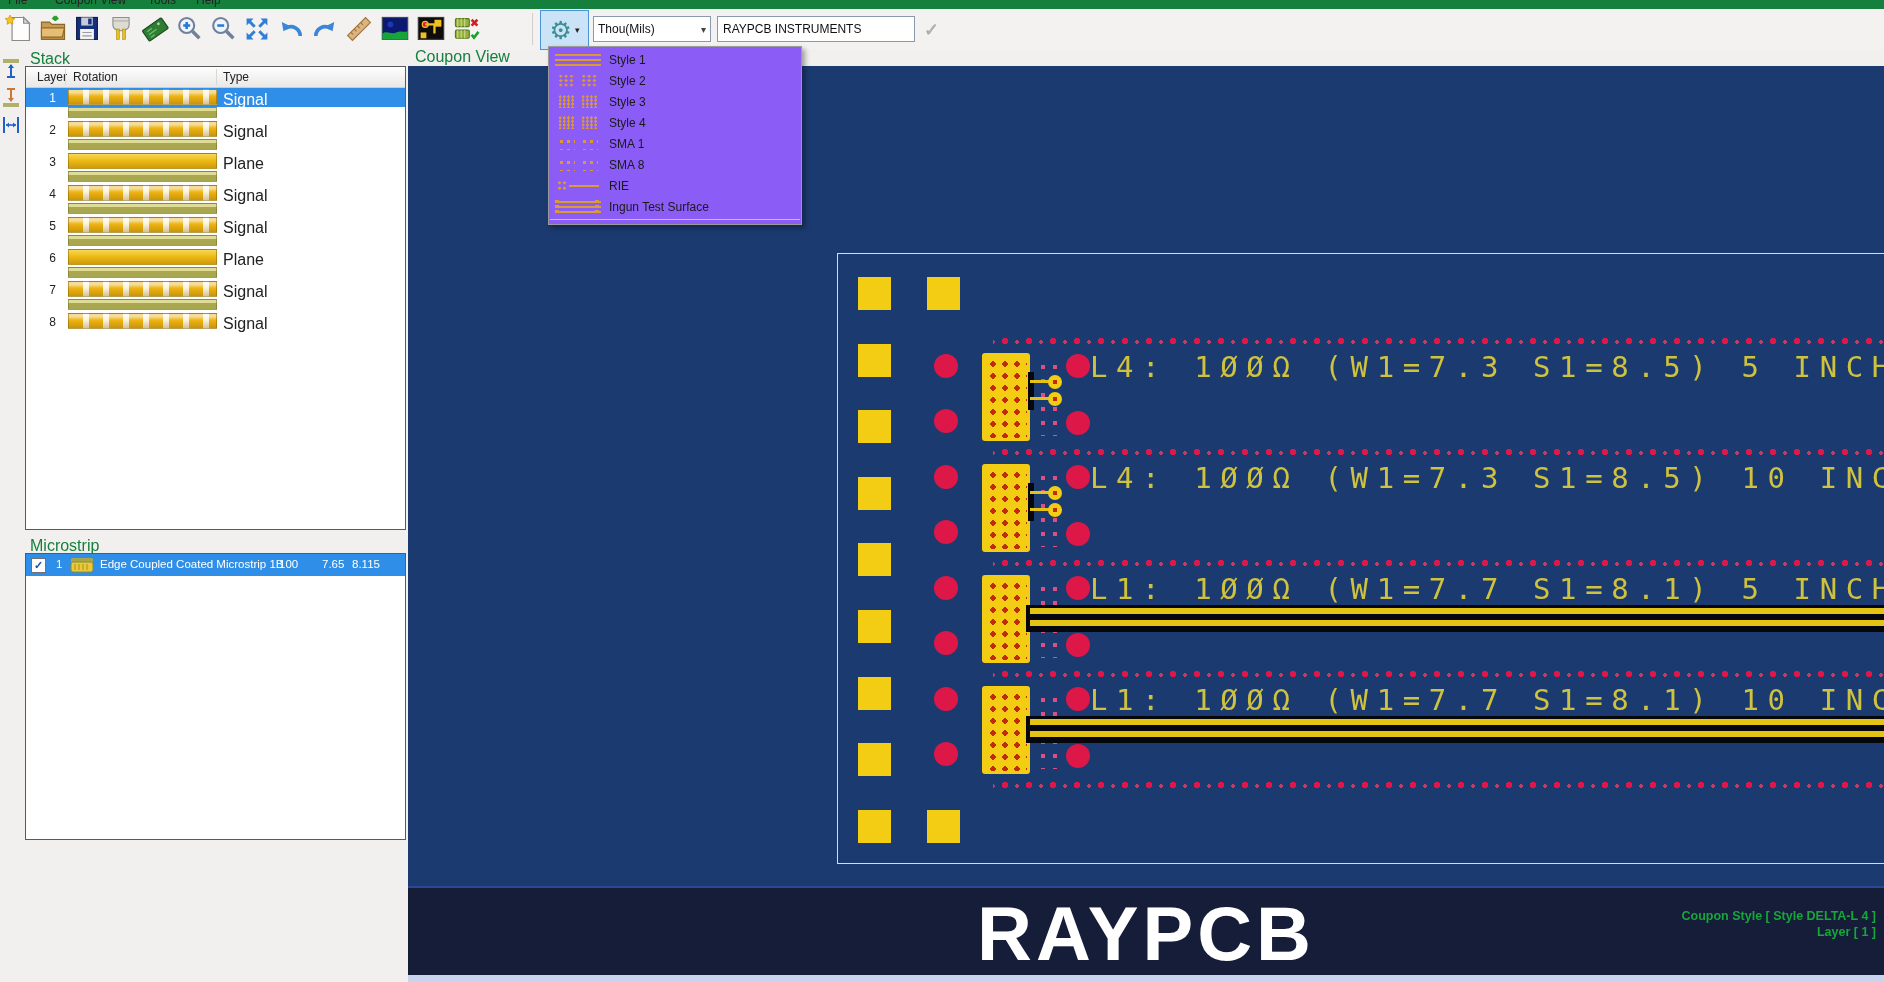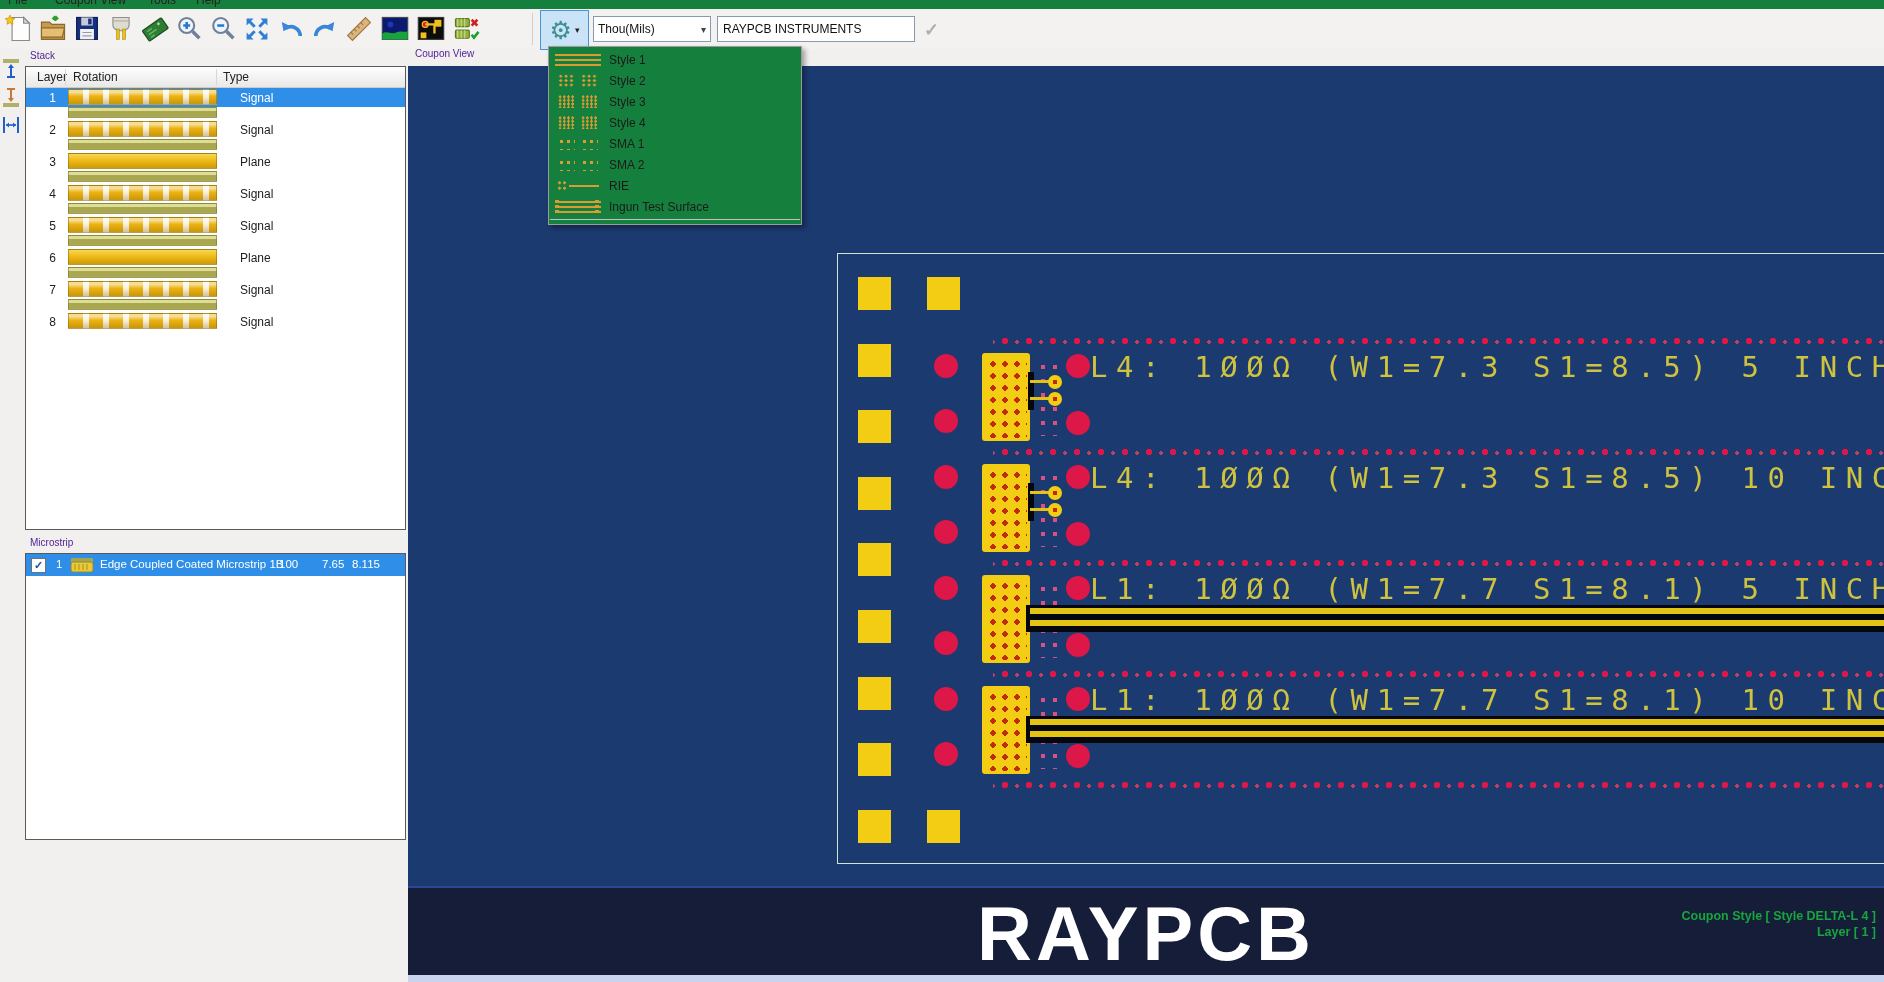--- a/index.html
+++ b/index.html
@@ -22,21 +22,21 @@
   .tsep{position:absolute;top:4px;left:532px;width:1px;height:32px;background:#d0cfce}
   #gear-btn{position:absolute;left:540px;top:1px;width:47px;height:38px;background:#cbe3f7;border:1px solid #4a93d8;display:flex;align-items:center;justify-content:center}
   #gear-btn .gear{font-size:25px;color:#3d8f96;line-height:1;font-family:"DejaVu Sans",sans-serif}
   #gear-btn .dd{font-size:9px;color:#222;margin-left:3px}
   #units-combo{position:absolute;left:593px;top:7px;width:118px;height:26px;background:#fff;border:1px solid #8a9aac;font-size:12px;color:#111;display:flex;align-items:center;padding:0 4px;box-sizing:border-box}
   #units-combo .cv{flex:1}
   #units-combo .chev{color:#444;font-size:10px}
   #title-field{position:absolute;left:717px;top:7px;width:198px;height:26px;background:#fff;border:1px solid #8a9aac;font-size:12px;color:#111;display:flex;align-items:center;padding:0 5px;box-sizing:border-box}
   #apply-check{position:absolute;left:924px;top:10px;font-size:18px;color:#aab2aa;font-weight:bold}
   
-  .seclabel{position:absolute;font-size:10px;color:#4c1d95}
+  .seclabel{position:absolute;font-size:16px;color:#15803d}
   
   #mini-toolbar{position:absolute;left:0;top:56px;width:24px}
   .mini-btn{width:22px;height:28px;border:1px solid transparent;background:transparent;padding:0;display:block}
   
   .panel{position:absolute;background:#fff;border:1px solid #5a5a5a;box-sizing:border-box}
   #stack-panel{left:25px;top:66px;width:381px;height:464px;overflow:hidden}
   #structures-panel{left:25px;top:553px;width:381px;height:287px;overflow:hidden}
   .phead{position:relative;height:20px;background:linear-gradient(#fefefe,#e9e8e7);border-bottom:1px solid #cccccc;font-size:12px;color:#222}
   .phead span{position:absolute;top:3px}
   .phead .vline{position:absolute;top:2px;width:1px;height:16px;background:#d8d7d6}
@@ -46,21 +46,21 @@
   .srow .layer-num{position:absolute;left:0;top:3px;width:30px;text-align:right;font-size:12px;color:#222;z-index:2}
   .srow.selected .layer-num,.srow.selected .type-label{color:#fff}
   .copper{position:absolute;left:42px;top:1px;width:149px;height:16px;z-index:1;border:1px solid rgba(140,105,10,.55);box-sizing:border-box}
   .copper.signal{background:
      linear-gradient(180deg,rgba(255,255,255,.55) 0 18%,rgba(255,255,255,0) 45%,rgba(110,70,0,.28) 100%),
      repeating-linear-gradient(90deg,#edb312 0 14px,#f8f2dc 14px 20px)}
   .copper.plane{background:linear-gradient(180deg,#f7d859 0,#eebb16 45%,#cf9a0d 100%)}
   .diel{position:absolute;left:42px;top:19px;width:149px;height:11px;display:none;z-index:1;
      background:linear-gradient(180deg,#dedc95 0 30%,#a9a74f 30% 100%);border:1px solid rgba(120,118,50,.6);box-sizing:border-box}
   .diel.has-diel{display:block}
-  .type-label{position:absolute;left:214px;top:3px;font-size:12px;color:#222;z-index:2}
+  .type-label{position:absolute;left:197px;top:3px;font-size:16px;color:#222;z-index:2}
   
   .trow{position:relative;height:22px;width:100%}
   .trow.selected{background:var(--selblue);color:#fff}
   .trow .cb{position:absolute;left:5px;top:4px;width:13px;height:13px;background:#fff;border:1px solid #707070;font-size:11px;line-height:12px;text-align:center;color:#1c4f9c;font-weight:bold}
   .trow .sid{position:absolute;left:30px;top:4px;font-size:11.5px}
   .trow .sicon{position:absolute;left:44px;top:3px;width:24px;height:16px}
   .trow .sname{position:absolute;left:74px;top:4px;font-size:11.5px;white-space:nowrap}
   .trow .starget{position:absolute;left:253px;top:4px;font-size:11.5px}
   .trow .sw1{position:absolute;left:296px;top:4px;font-size:11.5px}
   .trow .ss1{position:absolute;left:326px;top:4px;font-size:11.5px}
@@ -80,21 +80,21 @@
      background:radial-gradient(circle 2.5px,#dc4f82 85%,transparent 88%) 0 0/12px 14px}
   .cp-tracebg{width:858px;height:27px;background:#05070d}
   .cp-trace{width:854px;height:6px;background:var(--trace)}
   .cp-notch{width:6px;height:38px;background:#05070d}
   .cp-stub{width:20px;height:3px;background:var(--trace)}
   .cp-pad{width:14px;height:14px;border-radius:50%;background:var(--gold);
      background:radial-gradient(circle 2.6px,var(--viared) 90%,var(--gold) 92%)}
   .cp-label{font-family:"DejaVu Sans Mono",monospace;font-size:29px;letter-spacing:8.6px;
      color:var(--txty);white-space:nowrap;height:32px}
   
-  #style-menu{position:absolute;left:548px;top:46px;width:252px;background:#15803d;
+  #style-menu{position:absolute;left:548px;top:46px;width:252px;background:#8b5cf6;
      border:1px solid #9b9b9b;box-shadow:3px 3px 5px rgba(0,0,0,.35);z-index:50;padding:2px 0}
   .mitem{position:relative;height:21px;display:flex;align-items:center;font-size:12px;color:#1a1a1a}
   .mitem.selected{background:var(--menublue);color:#fff}
   .msep{height:0;border-top:1px solid #c3c3c3;margin:2px 1px}
   .micon{width:46px;height:15px;margin:0 8px 0 6px;flex:none;position:relative}
   .mlabel{white-space:nowrap}
   .mi-lines,.mi-ingun,.mi-ggb{background:linear-gradient(#0000 2px,#dc9a32 2px 4px,#0000 4px 7px,#dc9a32 7px 9px,#0000 9px 12px,#dc9a32 12px 14px,#0000 14px)}
   .mi-dots2::before,.mi-dots2::after,.mi-dots3::before,.mi-dots3::after,.mi-dots4::before,.mi-dots4::after,
   .mi-sma::before,.mi-sma::after{content:'';position:absolute;top:1px;width:17px;height:13px;
      background:radial-gradient(circle 1.7px,#dc9a32 85%,transparent 88%) 0 0/5.4px 4.4px}
@@ -458,21 +458,21 @@
         <span class="mlabel">Style 4</span>
       </div>
 
       <div class="mitem">
         <span class="micon mi-sma"></span>
         <span class="mlabel">SMA 1</span>
       </div>
 
       <div class="mitem">
         <span class="micon mi-sma"></span>
-        <span class="mlabel">SMA 2</span>
+        <span class="mlabel">SMA 8</span>
       </div>
 
       <div class="mitem">
         <span class="micon mi-rie"></span>
         <span class="mlabel">RIE</span>
       </div>
 
       <div class="mitem">
         <span class="micon mi-ingun"></span>
         <span class="mlabel">Ingun Test Surface</span>

